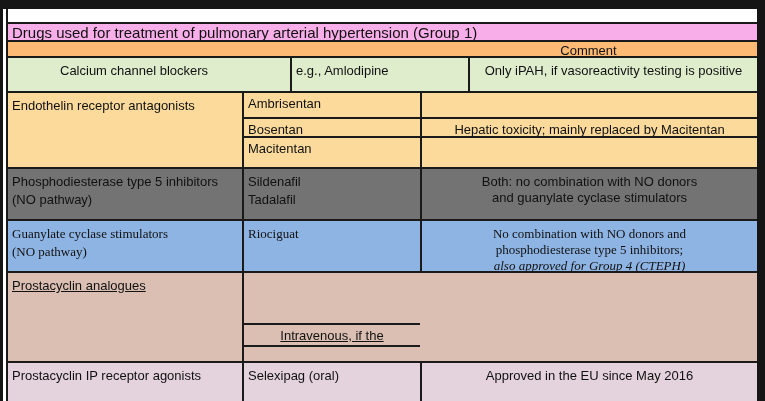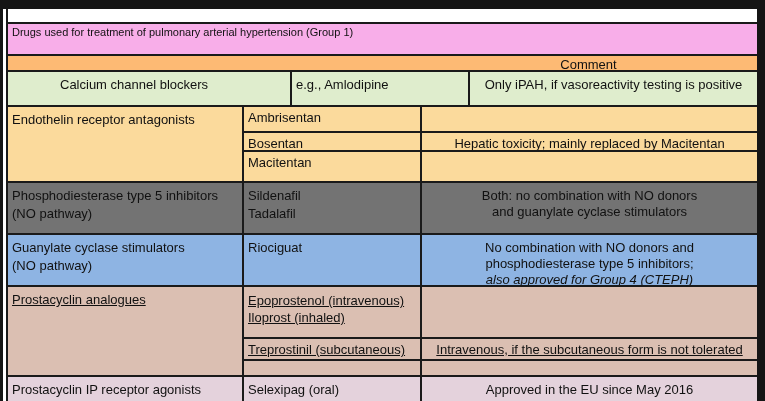--- a/index.html
+++ b/index.html
@@ -11,21 +11,21 @@
   }
   .bar-top{ position:absolute; left:0; top:0; width:765px; height:9px; background:#151515; }
   .bar-left{ position:absolute; left:0; top:0; width:3px; height:401px; background:#151515; }
   .bar-right{ position:absolute; right:0; top:0; width:8px; height:401px; background:#151515; }
   .tbl{
     position:absolute; left:6px; top:9px; width:751px; height:392px;
     border-left:2px solid var(--line); box-sizing:border-box; background:#fff;
   }
   .row{ box-sizing:border-box; border-bottom:2px solid var(--line); overflow:hidden; }
   .row.spacer{ height:15px; background:#fff; }
-  .row.title-row{ height:32px; line-height:15px; padding:1px 13px 0 4px; font-size:11px; }
+  .row.title-row{ height:18px; line-height:15px; padding:1px 13px 0 4px; font-size:15px; }
   .row.comment-row{ height:16px; background:#fdba74;text-decoration:underline; }
   .row.last{ border-bottom:none; }
   .grid{ display:grid; grid-template-columns:234px 178px 1fr; height:100%; }
   .row.sec{ display:grid; grid-template-columns:234px 178px 1fr; }
   .cell{ box-sizing:border-box; padding:4px 4px 0 4px; line-height:18px; overflow:hidden; }
   .sec .c2, .sec .c3{ border-left:2px solid var(--line); }
   .c3{ text-align:center; }
   .nopad{ padding:0; }
   .subs{ display:flex; flex-direction:column; padding:0; }
   .sub{ box-sizing:border-box; border-bottom:2px solid var(--line); padding:2px 4px 0 4px; line-height:17px; overflow:hidden; }
@@ -84,43 +84,35 @@
       <div class="cell c2">
         <div>Sildenafil</div>
         <div>Tadalafil</div>
       </div>
       <div class="cell c3 cmt2">
         <div>Both: no combination with NO donors</div>
         <div>and guanylate cyclase stimulators</div>
       </div>
     </div>
 
-    <div class="row sec" style="height: 52px; background-color: rgb(142, 180, 227);">
+    <div class="row sec" style="height: 52px; background-color: rgb(142, 180, 227); font-family: Liberation Serif, serif;">
       <div class="cell c1">
         <div>Guanylate cyclase stimulators</div>
         <div>(NO pathway)</div>
       </div>
       <div class="cell c2">Riociguat</div>
       <div class="cell c3 cmt2">
         <div>No combination with NO donors and</div>
         <div>phosphodiesterase type 5 inhibitors;</div>
         <div class="it" style="text-align:center">also approved for Group 4 (CTEPH)</div>
       </div>
     </div>
 
     <div class="row sec" style="height: 90px; background-color: rgb(219, 191, 178); text-decoration: underline;">
       <div class="cell c1">Prostacyclin analogues</div>
-      <div class="cell c2 subs nopad">
-        <div class="sub" style="height:52px; padding-top:5px;">
-          <div>Epoprostenol (intravenous)</div>
-          <div>Iloprost (inhaled)</div>
-        </div>
-        <div class="sub" style="height:22px">Treprostinil (subcutaneous)</div>
-        <div class="sub grow"></div>
-      </div>
       <div class="cell c3 subs nopad">
         <div class="sub" style="height:52px"></div>
         <div class="sub center" style="height:22px">Intravenous, if the subcutaneous form is not tolerated</div>
         <div class="sub grow"></div>
       </div>
     </div>
 
     <div class="row sec last" style="height: 38px; background-color: rgb(228, 210, 220);">
       <div class="cell c1">Prostacyclin IP receptor agonists</div>
       <div class="cell c2">Selexipag (oral)</div>

